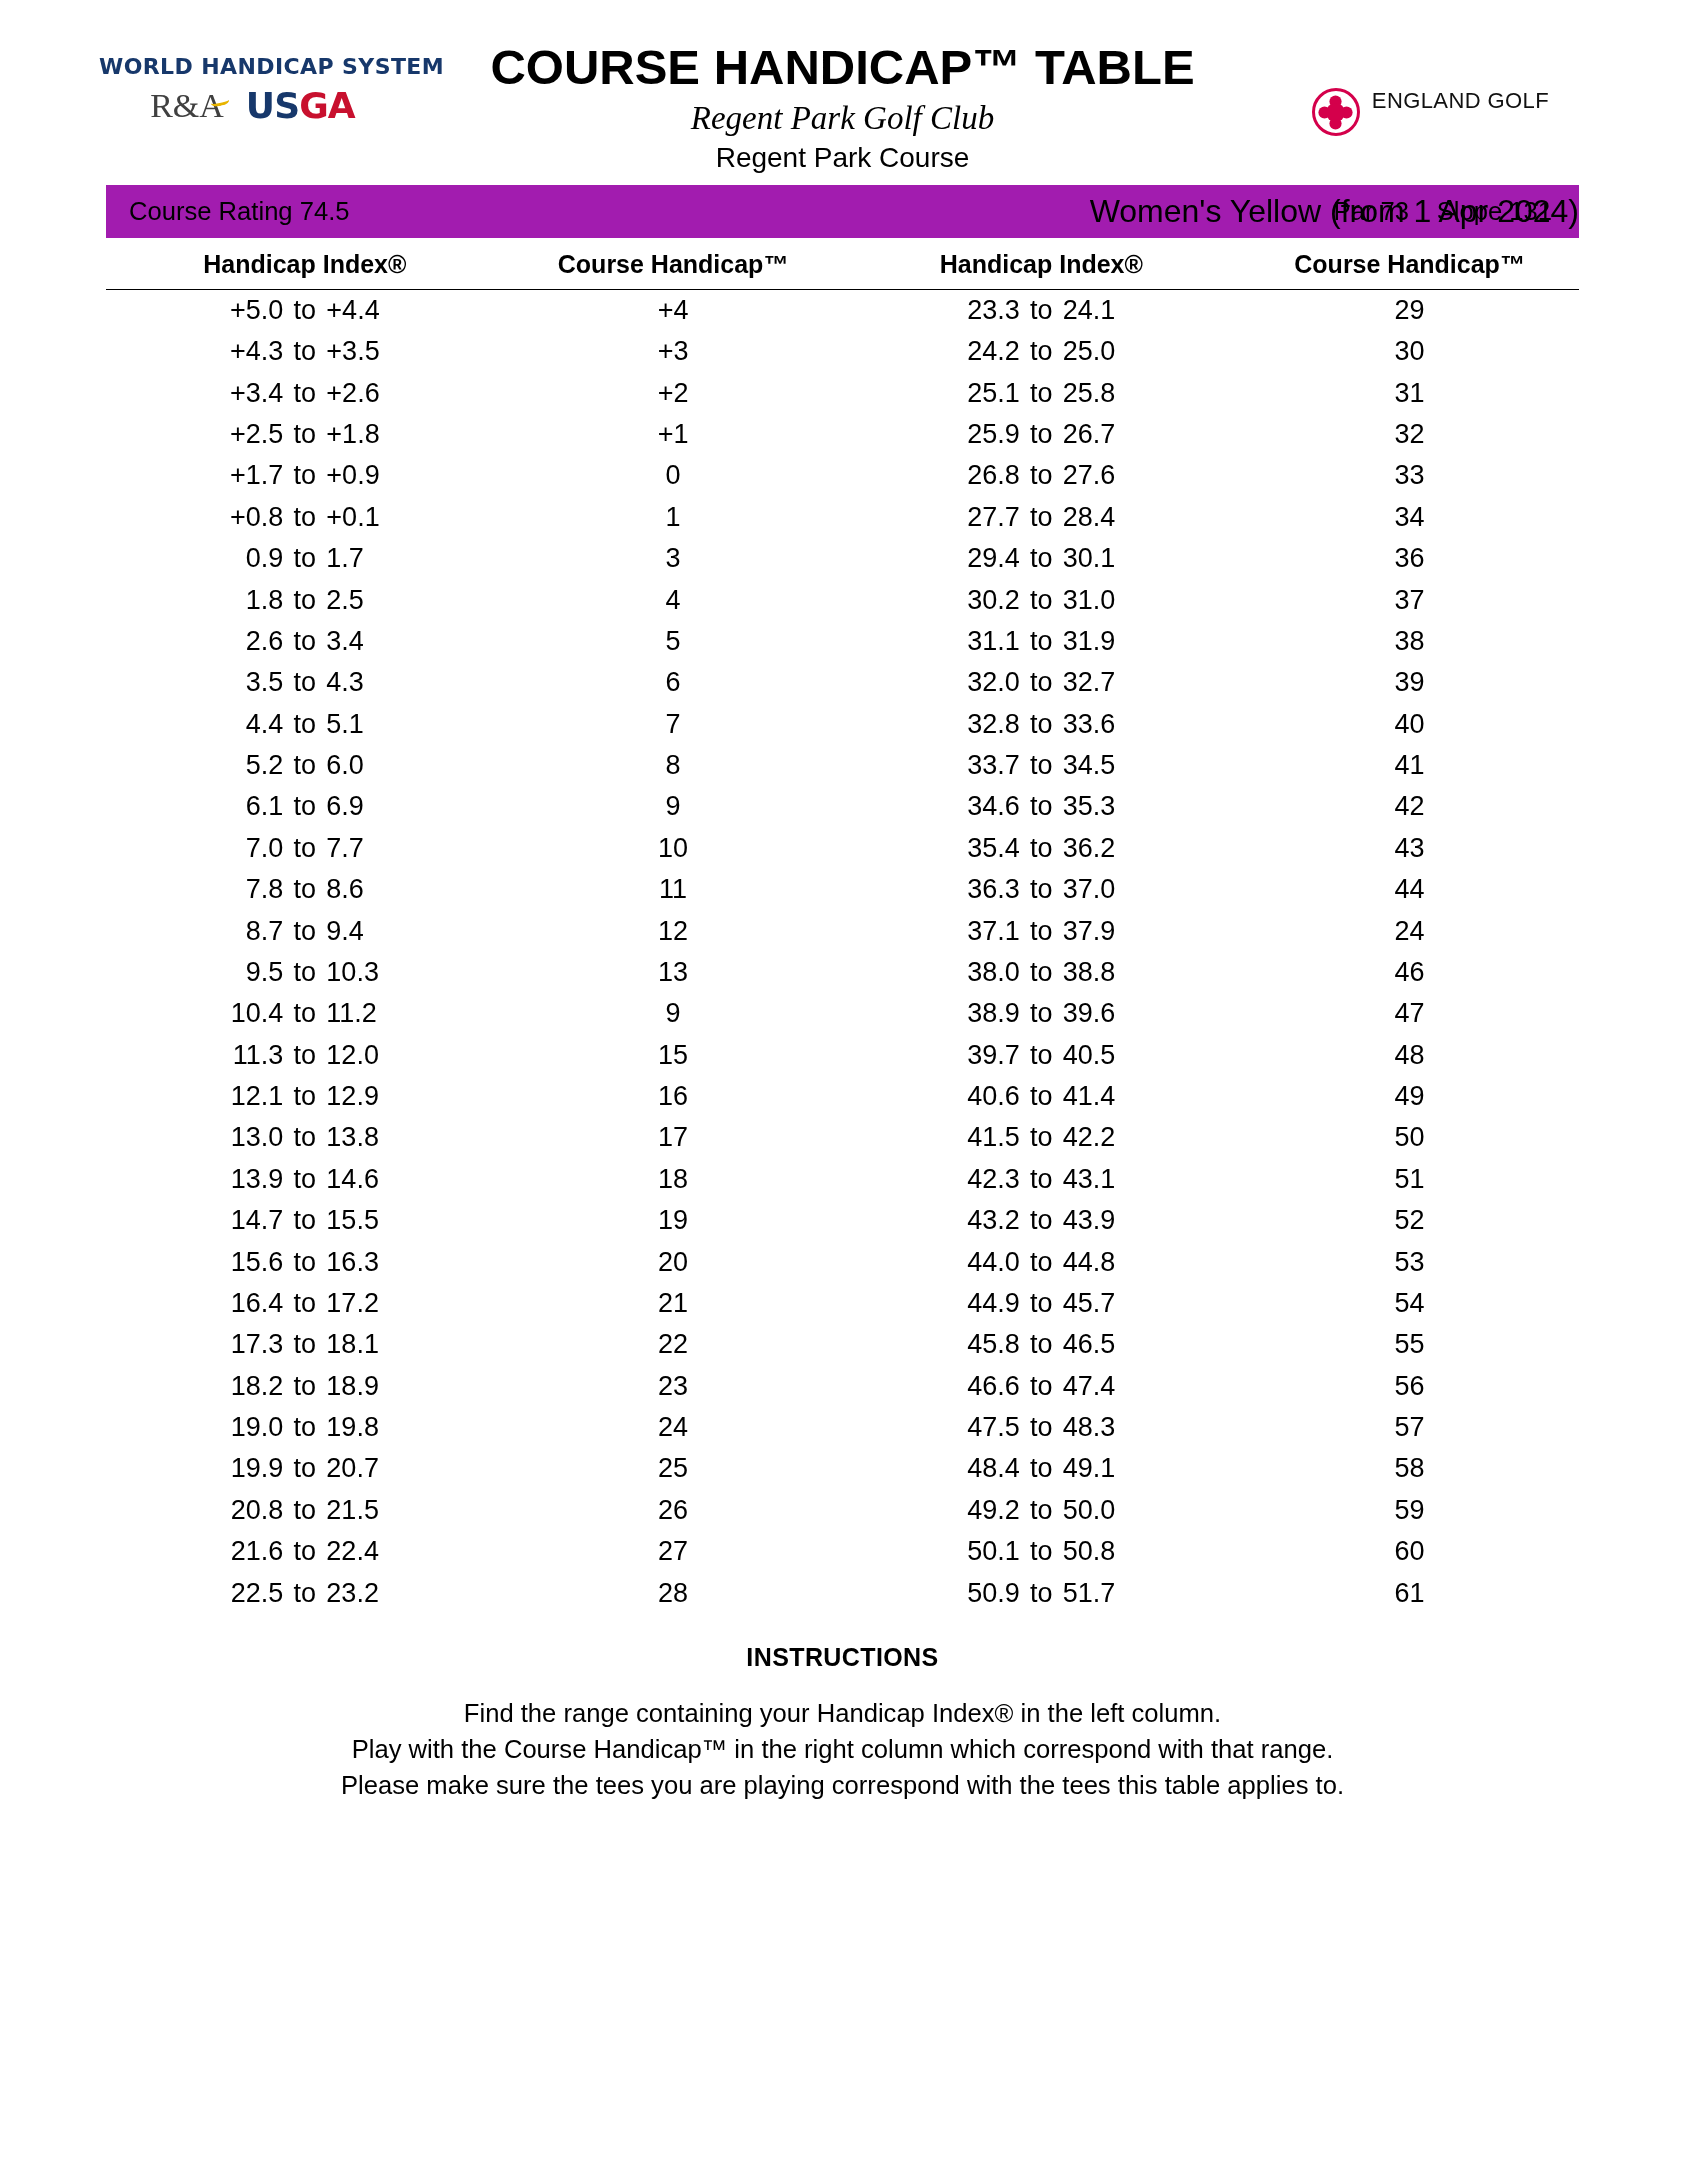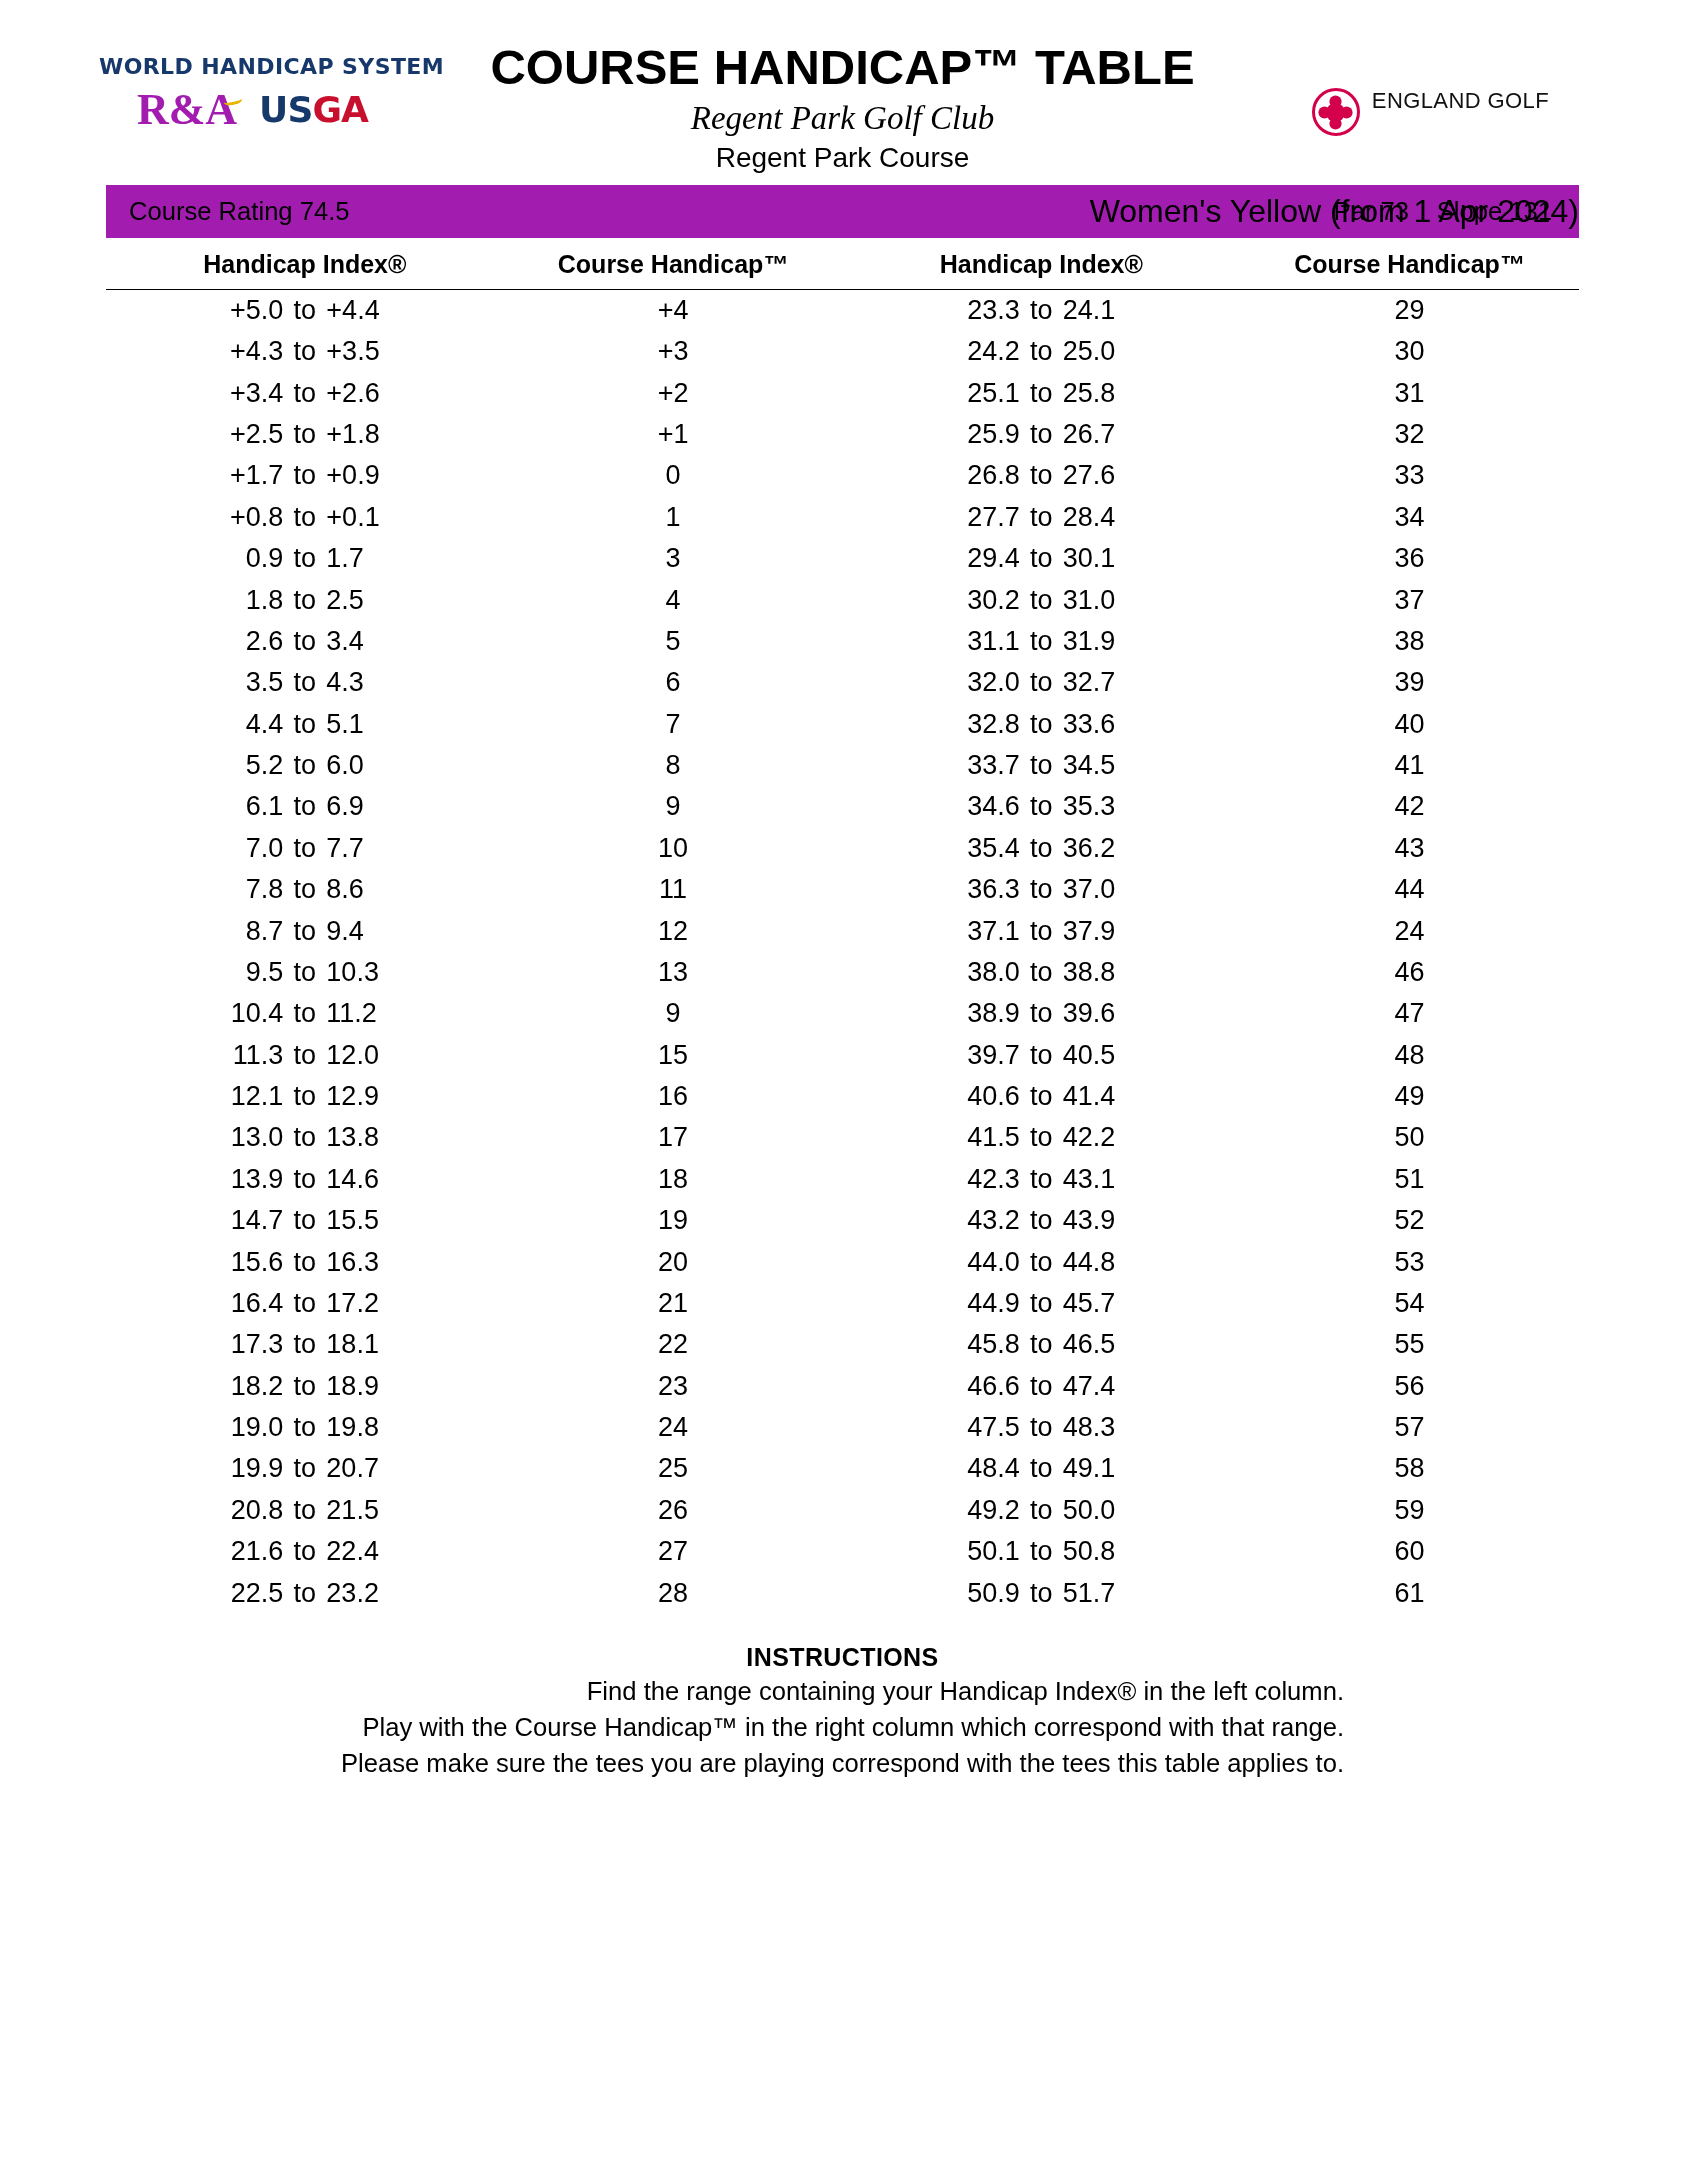--- a/index.html
+++ b/index.html
@@ -45,23 +45,23 @@
   }
   .logo-row {
     margin-top: 8.5px;
     display: flex;
     align-items: center;
     justify-content: center;
     gap: 22px;
   }
   .rna-logo {
     font-family: "Liberation Serif", serif;
-    font-weight: bold;
-    font-size: 44px;
-    color: #a21caf;
+    font-weight: normal;
+    font-size: 34px;
+    color: #404040;
     position: relative;
     line-height: 1;
   }
   .rna-logo .swoosh {
     position: absolute;
     right: -5.1px;
     top: 5.1px;
     width: 19px;
     height: 8.5px;
     border-bottom: 3.4px solid #e8b400;
@@ -231,23 +231,23 @@
     margin-top: 29px;
     text-align: center;
   }
   .instr-title {
     font-family: "Liberation Sans", sans-serif;
     font-weight: bold;
     font-size: 25px;
     letter-spacing: 0.4px;
   }
   .instr-lines {
-    margin-top: 1px;
+    margin-top: 23px;
     display: inline-block;
-    text-align: right;
+    text-align: center;
   }
   .instr-line {
     font-family: "Liberation Sans", sans-serif;
     font-size: 25.6px;
     line-height: 1.42;
     white-space: nowrap;
   }
 </style>
 </head>
 <body>

